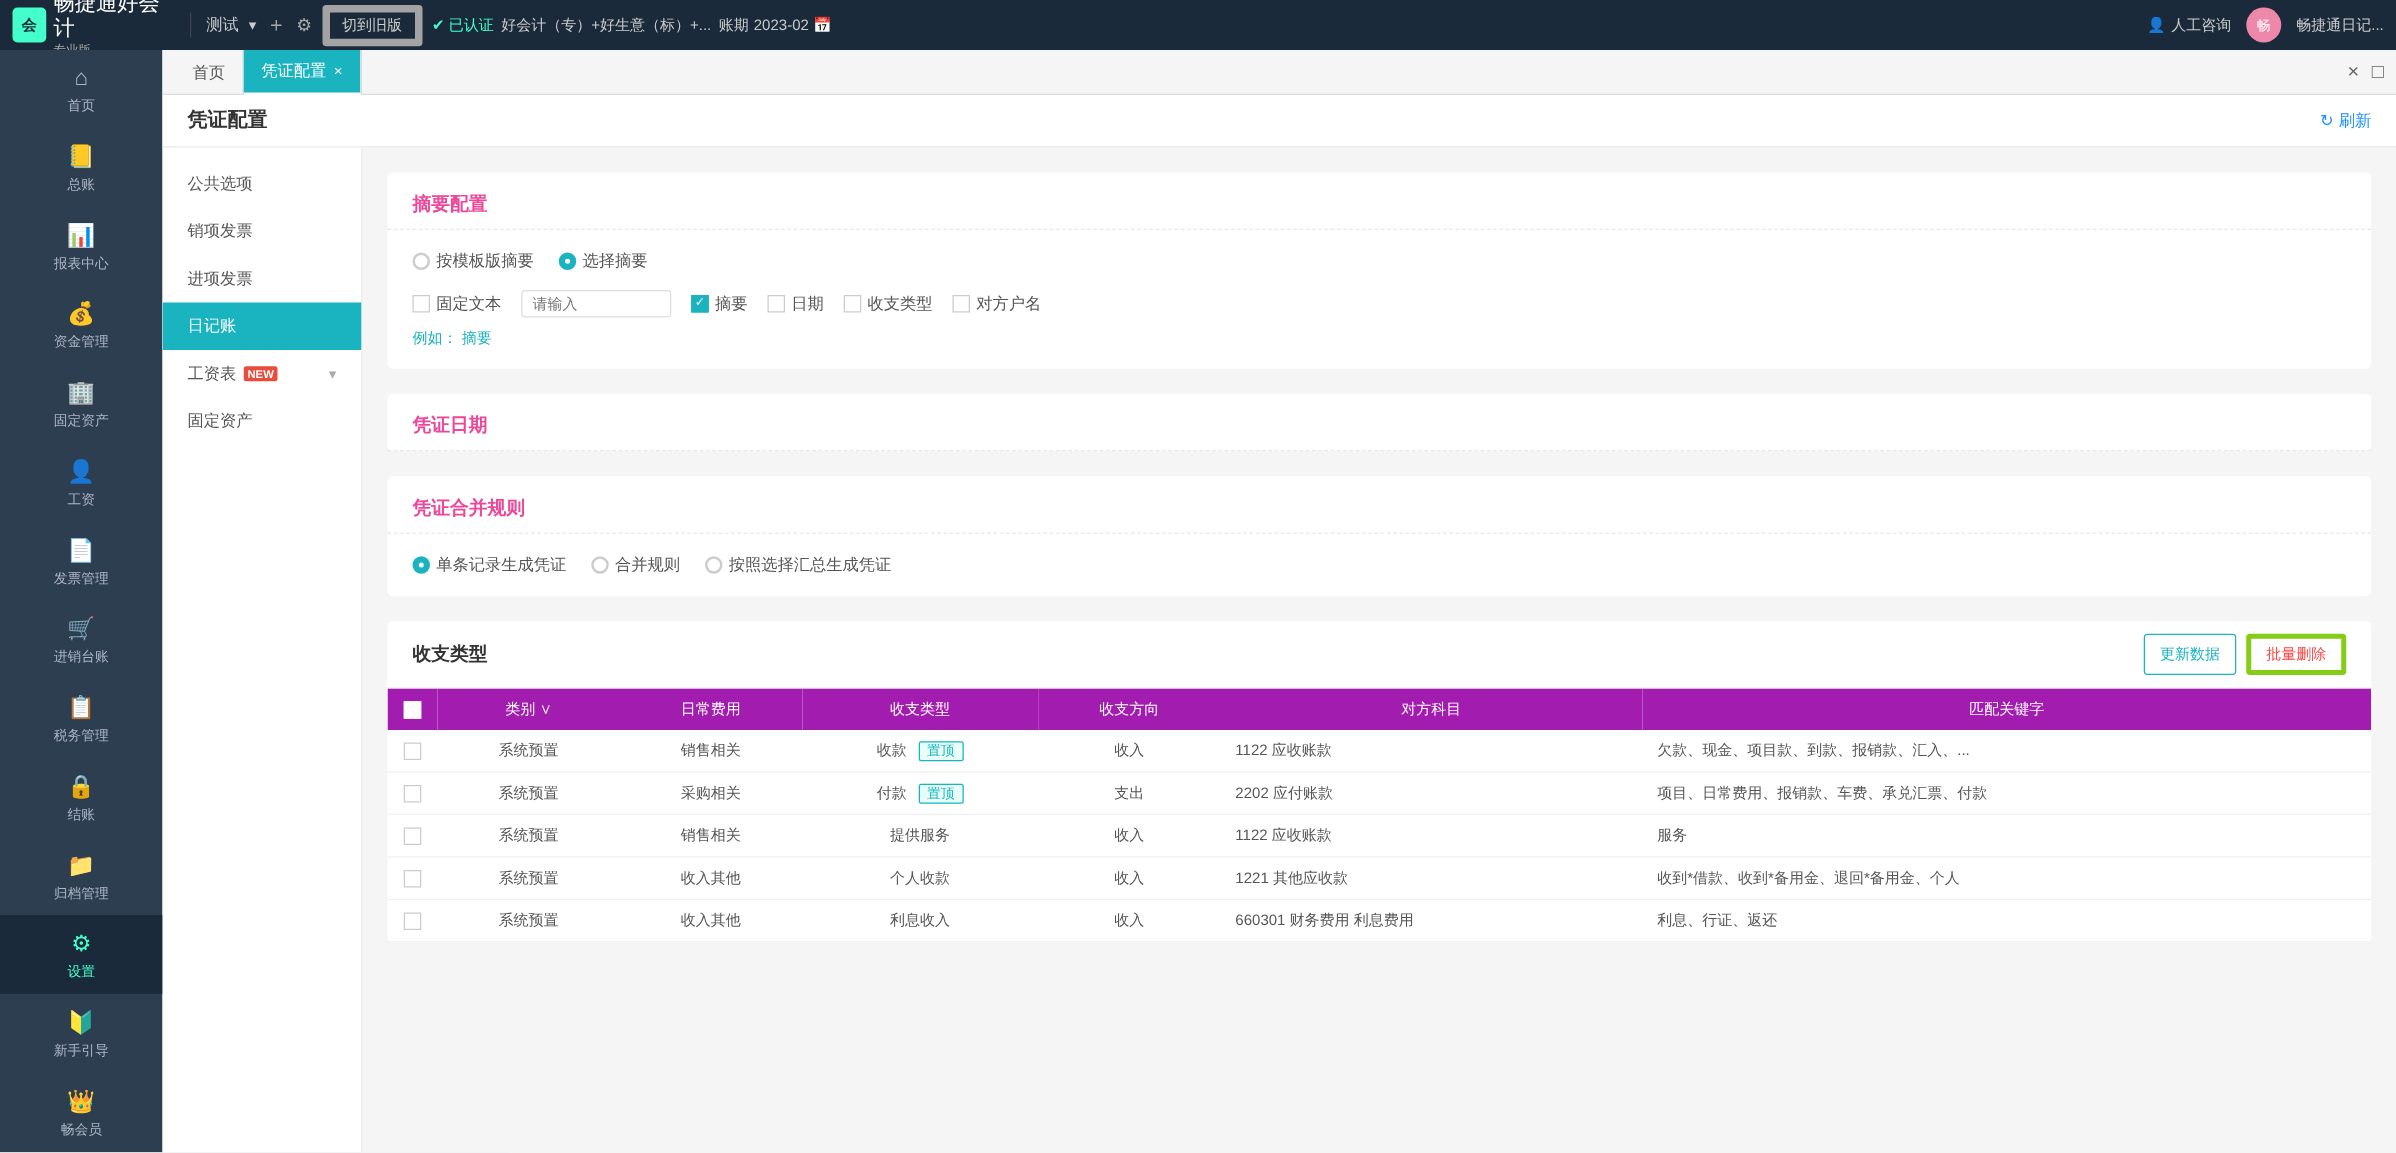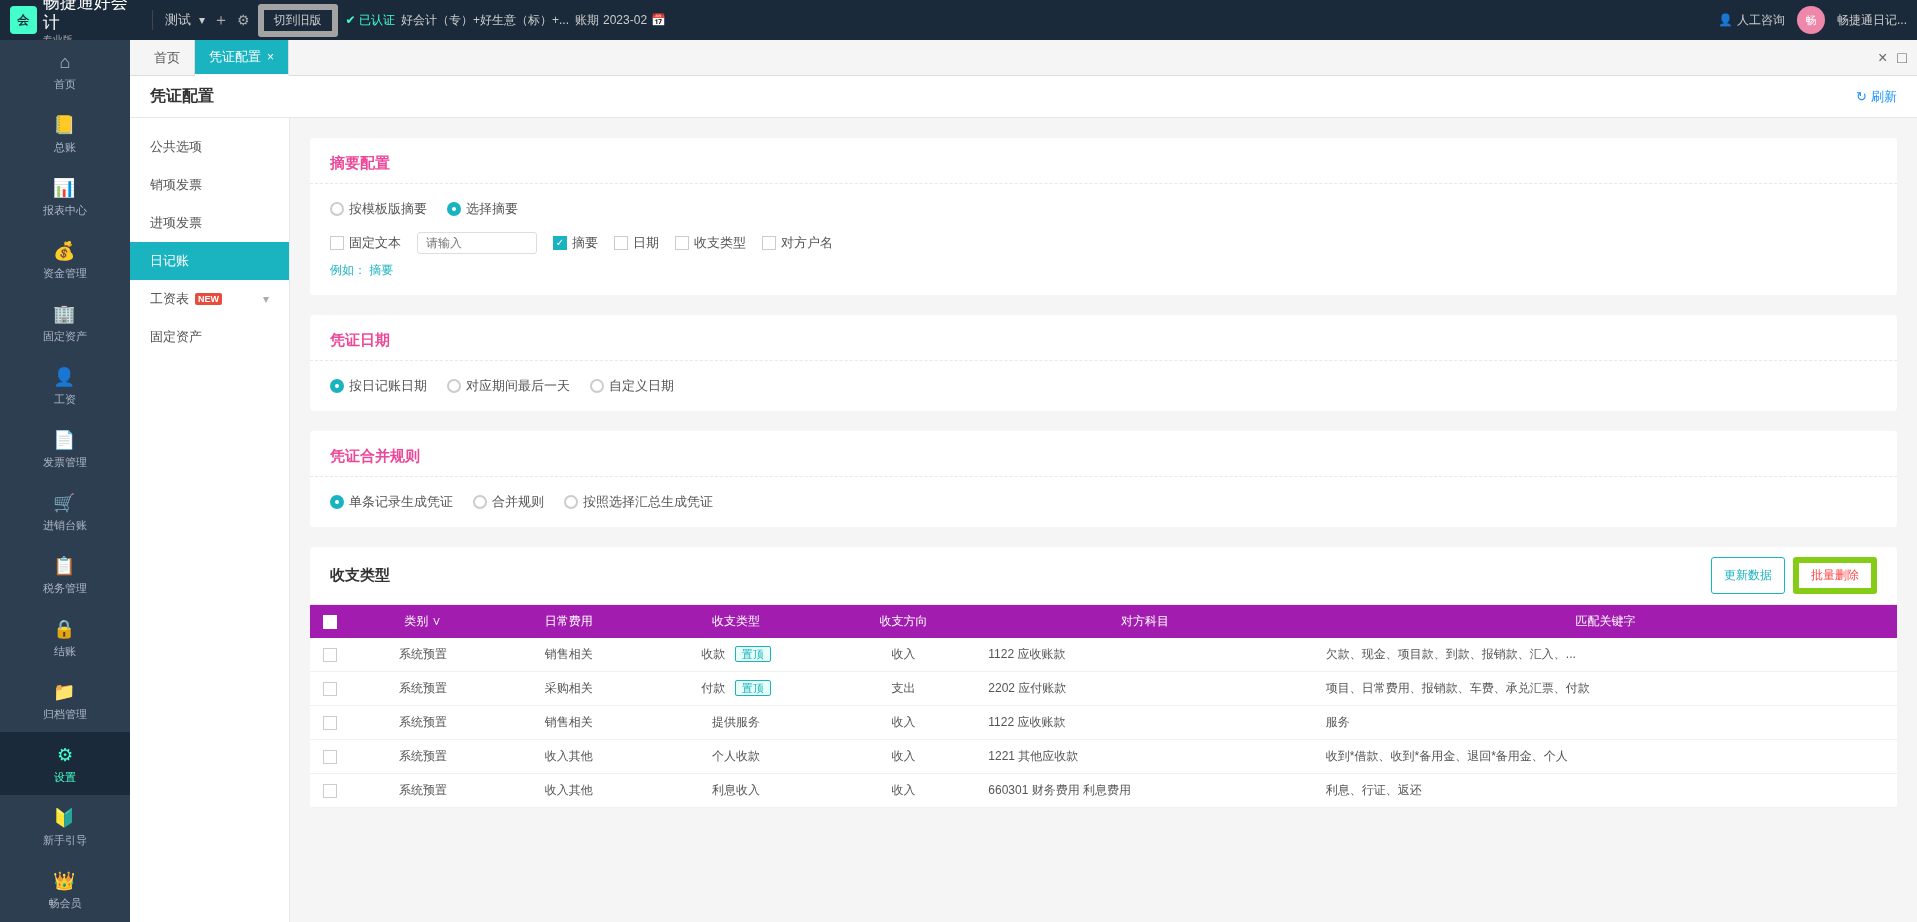--- a/index.html
+++ b/index.html
@@ -87,21 +87,21 @@
     .example-text { color: #1ab3c0; font-size: 12px; margin-top: 8px; }
 
     
     .date-radio-group { display: flex; align-items: center; gap: 20px; }
 
     
     .table-header { display: flex; align-items: center; justify-content: space-between; padding: 10px 20px; border-bottom: 1px solid #e8e8e8; }
     .table-section-title { font-size: 15px; font-weight: bold; color: #333; }
     .table-btns { display: flex; gap: 8px; }
     .btn-update { background: #fff; border: 1px solid #1ab3c0; color: #1ab3c0; padding: 0 12px; border-radius: 3px; cursor: pointer; font-size: 12px; }
-    .btn-delete { background: #fff; border: 6px solid #84cc16; color: #f44; padding: 4px 12px; border-radius: 3px; cursor: pointer; font-size: 12px; }
+    .btn-delete { background: #fff; border: 4px solid #84cc16; color: #f44; padding: 4px 12px; border-radius: 3px; cursor: pointer; font-size: 12px; }
 
     
     .data-table { width: 100%; border-collapse: collapse; font-size: 12px; }
     .data-table th { background: #a21caf; color: #fff; padding: 8px 12px; font-weight: normal; white-space: nowrap; }
     .data-table td { padding: 8px 12px; border-bottom: 1px solid #f0f0f0; text-align: center; color: #555; }
     .th-checkbox { width: 40px; }
     .td-checkbox { width: 40px; }
     .tag-top { background: #e8fff8; color: #1ab3c0; border: 1px solid #1ab3c0; padding: 1px 6px; border-radius: 2px; font-size: 11px; cursor: pointer; }
     
     .section-no-pad { background: #fff; border-radius: 4px; margin-bottom: 20px; overflow: hidden; }
@@ -297,36 +297,20 @@
             </div>
             <div class="example-text">
               <span>例如：</span>
               <span>摘要</span>
             </div>
           </div>
         </div>
 
         <div class="section">
           <div class="section-title">凭证日期</div>
-          <div class="section-body">
-            <div class="date-radio-group">
-              <div class="radio-item">
-                <div class="radio-circle checked"></div>
-                <span>按日记账日期</span>
-              </div>
-              <div class="radio-item">
-                <div class="radio-circle"></div>
-                <span>对应期间最后一天</span>
-              </div>
-              <div class="radio-item">
-                <div class="radio-circle"></div>
-                <span>自定义日期</span>
-              </div>
-            </div>
-          </div>
         </div>
 
         <div class="section">
           <div class="section-title">凭证合并规则</div>
           <div class="section-body">
             <div class="merge-radio-group">
               <div class="radio-item">
                 <div class="radio-circle checked"></div>
                 <span>单条记录生成凭证</span>
               </div>

